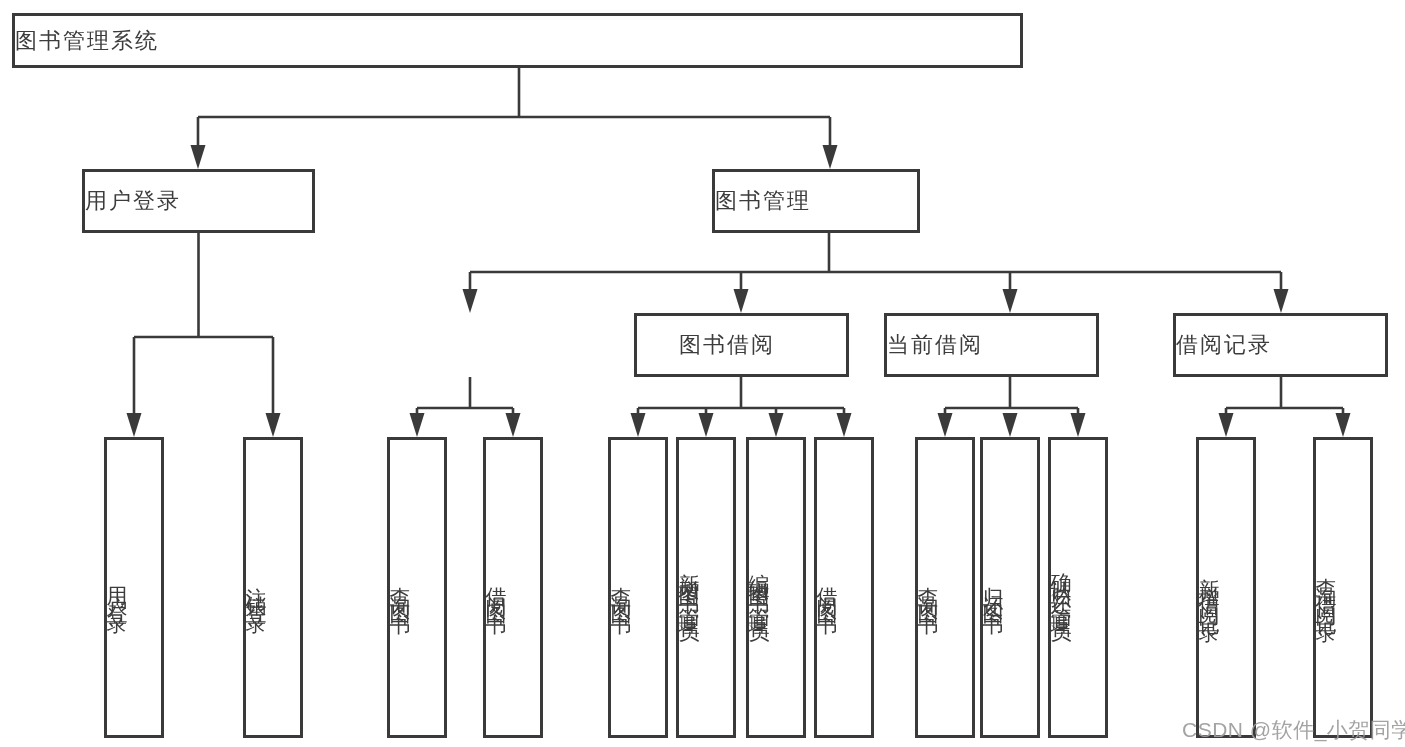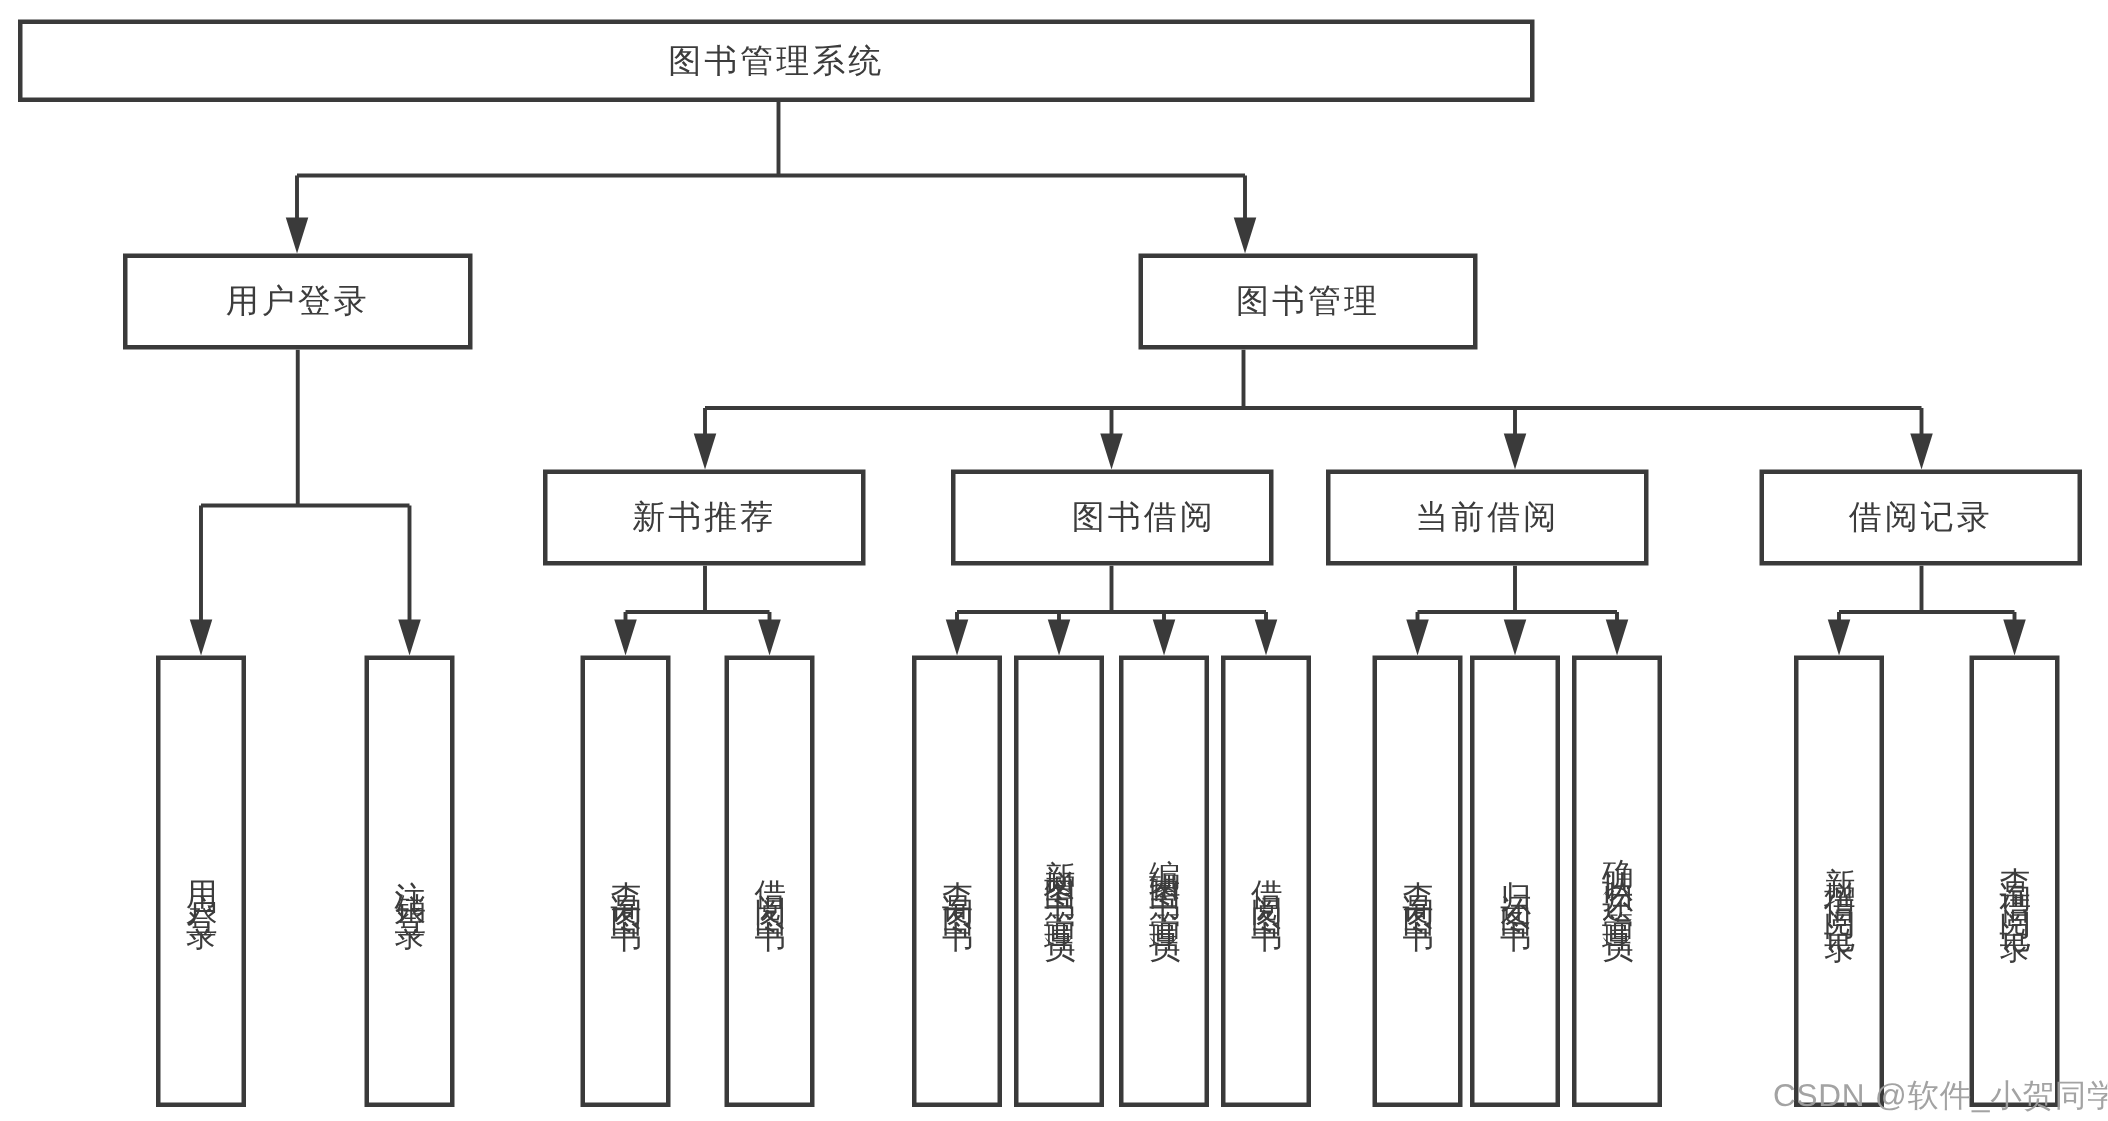--- a/index.html
+++ b/index.html
@@ -21,31 +21,31 @@
     width: 1405px;
     height: 747px;
   }
   .node {
     position: absolute;
     box-sizing: border-box;
     background: #ffffff;
     border: 3px solid #3a3a3a;
     display: flex;
     align-items: center;
-    justify-content: center;
+    justify-content: flex-start;
     color: #3c3c3c;
   }
   .h-node {
     font-size: 22px;
     letter-spacing: 2px;
     white-space: nowrap;
   }
   .root  { left: 12px;  top: 13px;  width: 1011px; height: 55px; }
   .lvl2a { left: 82px;  top: 169px; width: 233px;  height: 64px; }
-  .lvl2b { left: 712px; top: 169px; width: 226px;  height: 64px; margin-left: 47px; }
+  .lvl2b { left: 712px; top: 169px; width: 208px;  height: 64px; }
   .lvl3  { top: 313px; width: 215px; height: 64px; }
   .l3-0 { left: 362px; }
   .l3-1 { left: 634px; padding-left: 42px; }
   .l3-2 { left: 884px; }
   .l3-3 { left: 1173px; }
   .leaf {
     top: 437px;
     width: 60px;
     height: 301px;
   }
@@ -142,23 +142,20 @@
     <span>图书管理系统</span>
   </div>
 
   <div class="node h-node lvl2a">
     <span>用户登录</span>
   </div>
   <div class="node h-node lvl2b">
     <span>图书管理</span>
   </div>
 
-  <div class="node h-node lvl3 l3-0">
-    <span>新书推荐</span>
-  </div>
   <div class="node h-node lvl3 l3-1">
     <span>图书借阅</span>
   </div>
   <div class="node h-node lvl3 l3-2">
     <span>当前借阅</span>
   </div>
   <div class="node h-node lvl3 l3-3">
     <span>借阅记录</span>
   </div>
 

